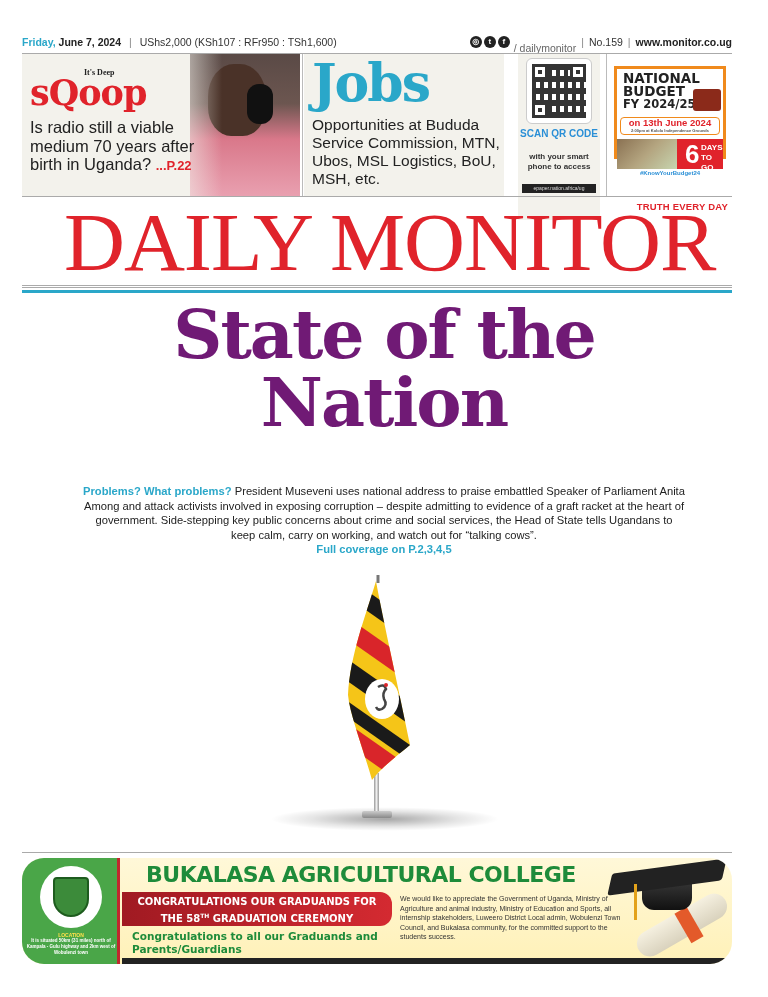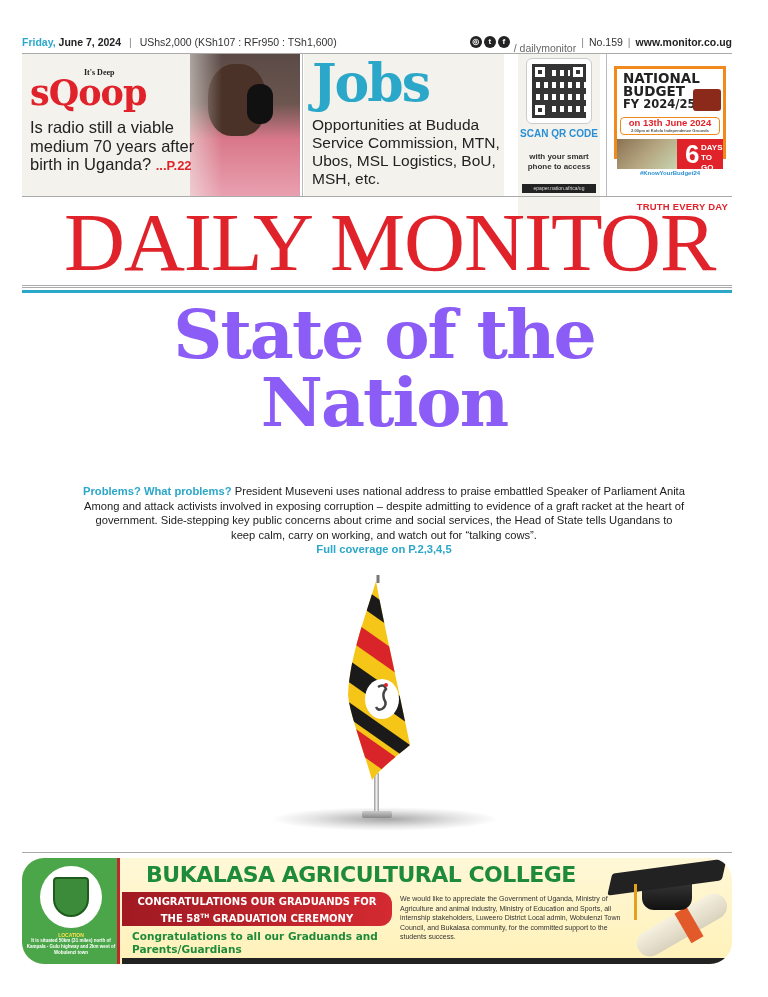--- a/index.html
+++ b/index.html
@@ -58,21 +58,21 @@
   .teaser-div { position: absolute; top: 0; width: 1px; height: 142px; background: #bbb; }
   .teaser-bottom { position: absolute; left: 0; top: 142px; width: 710px; height: 1px; background: #aaa; }
 
   
   .tagline { position: absolute; right: 40px; top: 201px; font-size: 9.5px; font-weight: bold; color: #e0232b; letter-spacing: 0.2px; }
   .masthead { position: absolute; left: 24px; top: 200px; width: 710px; font-family: "Liberation Serif", serif; font-size: 82px; line-height: 86px; color: #e0232b; text-align: center; letter-spacing: -1px; transform: scaleX(1.03); transform-origin: left; white-space: nowrap; }
   .rule-grey { position: absolute; left: 22px; top: 285px; width: 710px; height: 3px; border-top: 1px solid #aaa; border-bottom: 1px solid #aaa; }
   .rule-cyan { position: absolute; left: 22px; top: 290px; width: 710px; height: 3px; background: #2aa7c9; }
 
   
-  .headline { position: absolute; left: 0; top: 300px; width: 768px; text-align: center; font-family: "DejaVu Serif", serif; font-weight: bold; font-size: 68px; line-height: 68px; color: #8b5cf6; letter-spacing: -2px; }
+  .headline { position: absolute; left: 0; top: 300px; width: 768px; text-align: center; font-family: "DejaVu Serif", serif; font-weight: bold; font-size: 68px; line-height: 68px; color: #701a75; letter-spacing: -2px; }
   .standfirst { position: absolute; left: 82px; top: 484px; width: 604px; text-align: center; font-size: 11.2px; line-height: 14.6px; color: #222; }
   .standfirst .kicker { color: #2aa7c9; font-weight: bold; }
   .standfirst .more { color: #2aa7c9; font-weight: bold; display: block; }
 
   
   .flag-area { position: absolute; left: 270px; top: 575px; width: 230px; height: 265px; }
   .flag-shadow { position: absolute; left: 0; top: 232px; width: 230px; height: 24px; border-radius: 50%; background: radial-gradient(ellipse at center, rgba(0,0,0,0.35) 0%, rgba(0,0,0,0.1) 45%, rgba(0,0,0,0) 70%); }
   .flag-base { position: absolute; left: 92px; top: 236px; width: 30px; height: 7px; background: linear-gradient(#ccc, #888); border-radius: 2px; }
   .flag-pole { position: absolute; left: 104px; top: 198px; width: 5px; height: 40px; background: linear-gradient(90deg, #999, #eee, #999); }
 

